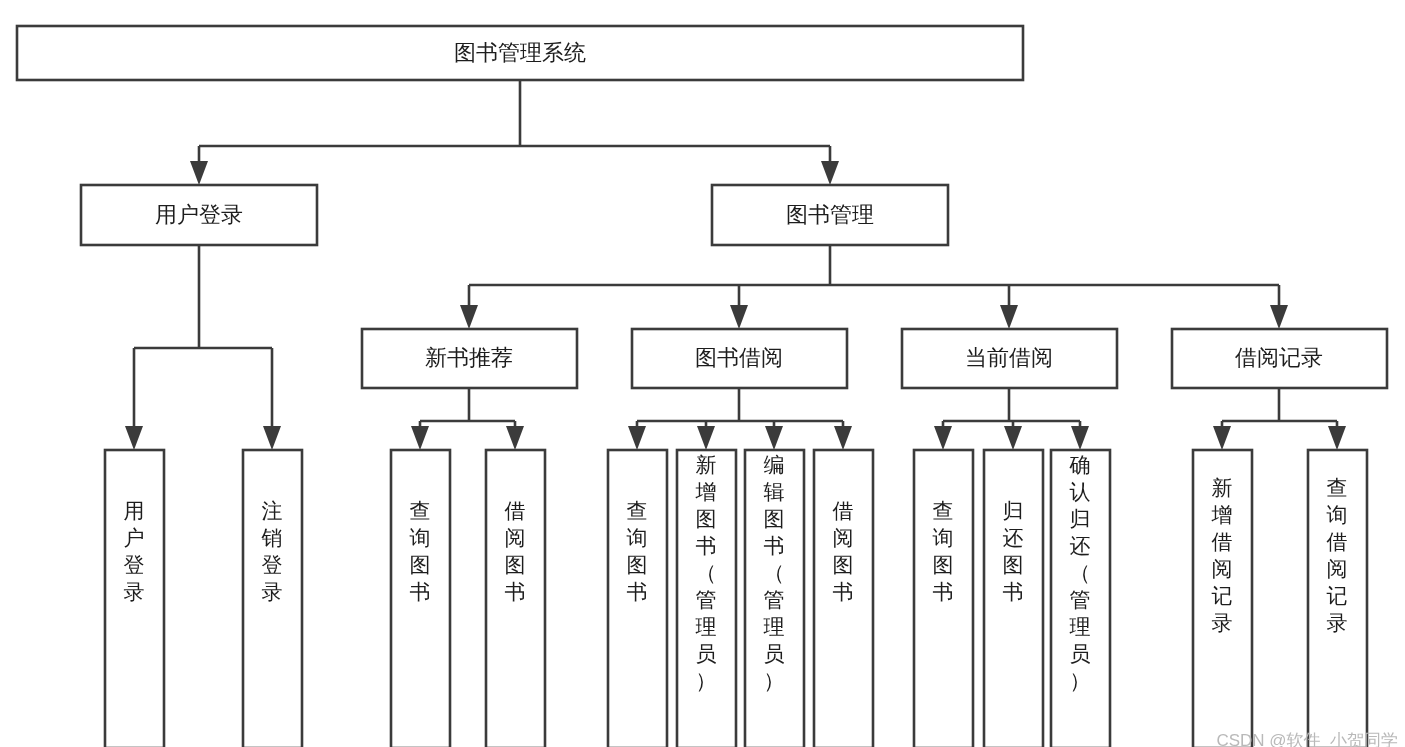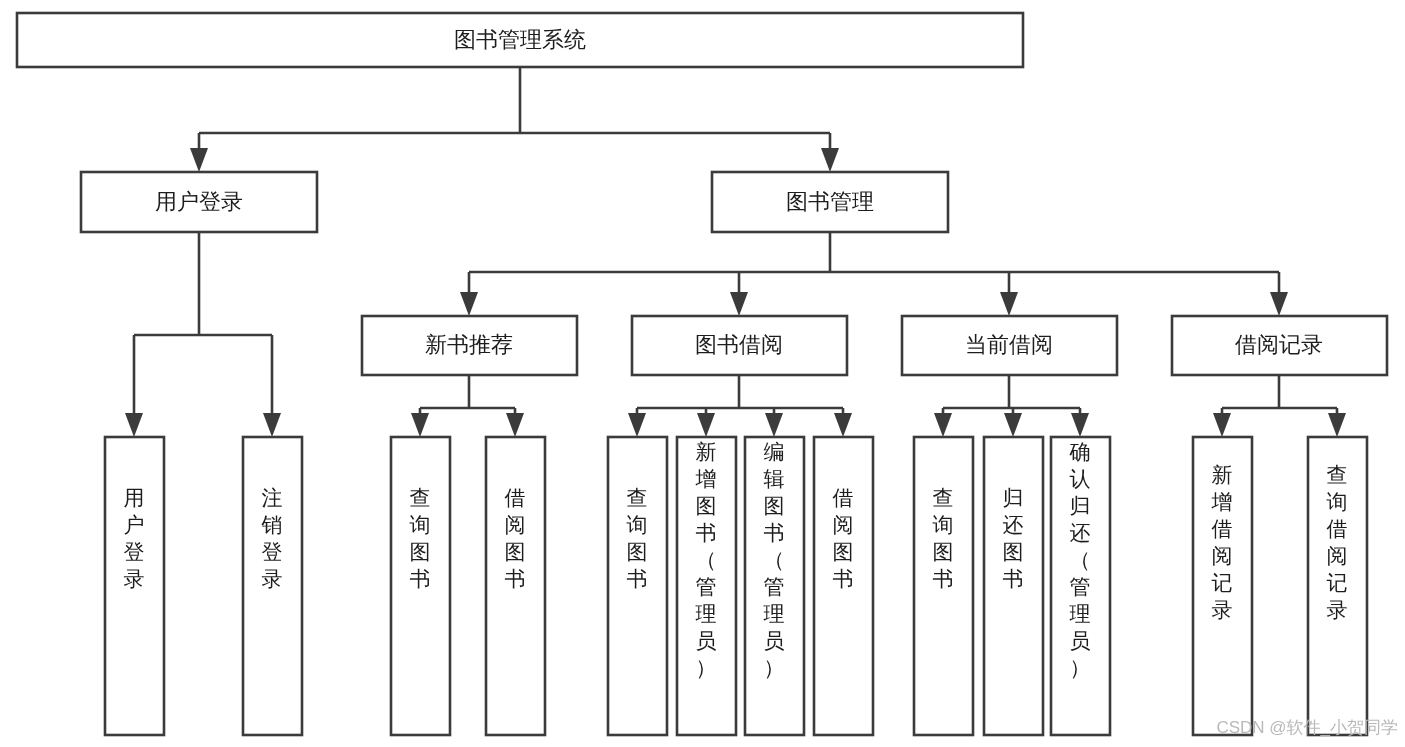--- a/index.html
+++ b/index.html
@@ -10,21 +10,21 @@
   body {
     width: 1405px;
     height: 747px;
     font-family: "Liberation Sans", "DejaVu Sans", sans-serif;
     overflow: hidden;
     position: relative;
   }
   #diagram-root {
     position: absolute;
     left: 0;
-    top: 0;
+    top: 13px;
     width: 1405px;
     height: 605px;
   }
   svg.flow {
     display: block;
     width: 1405px;
     height: 747px;
   }
   .node-rect {
     fill: #ffffff;

